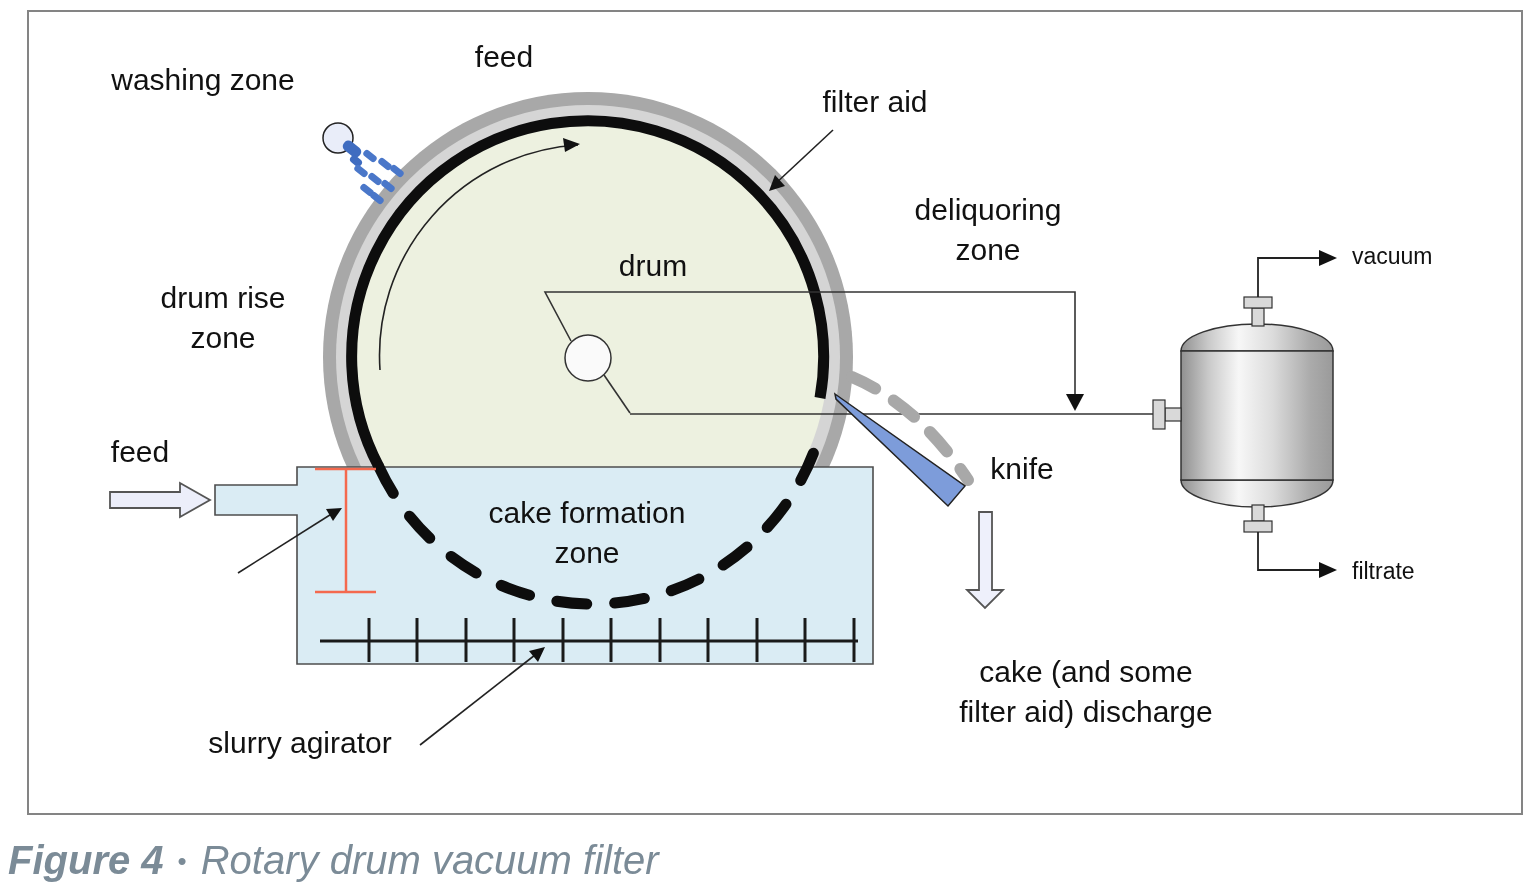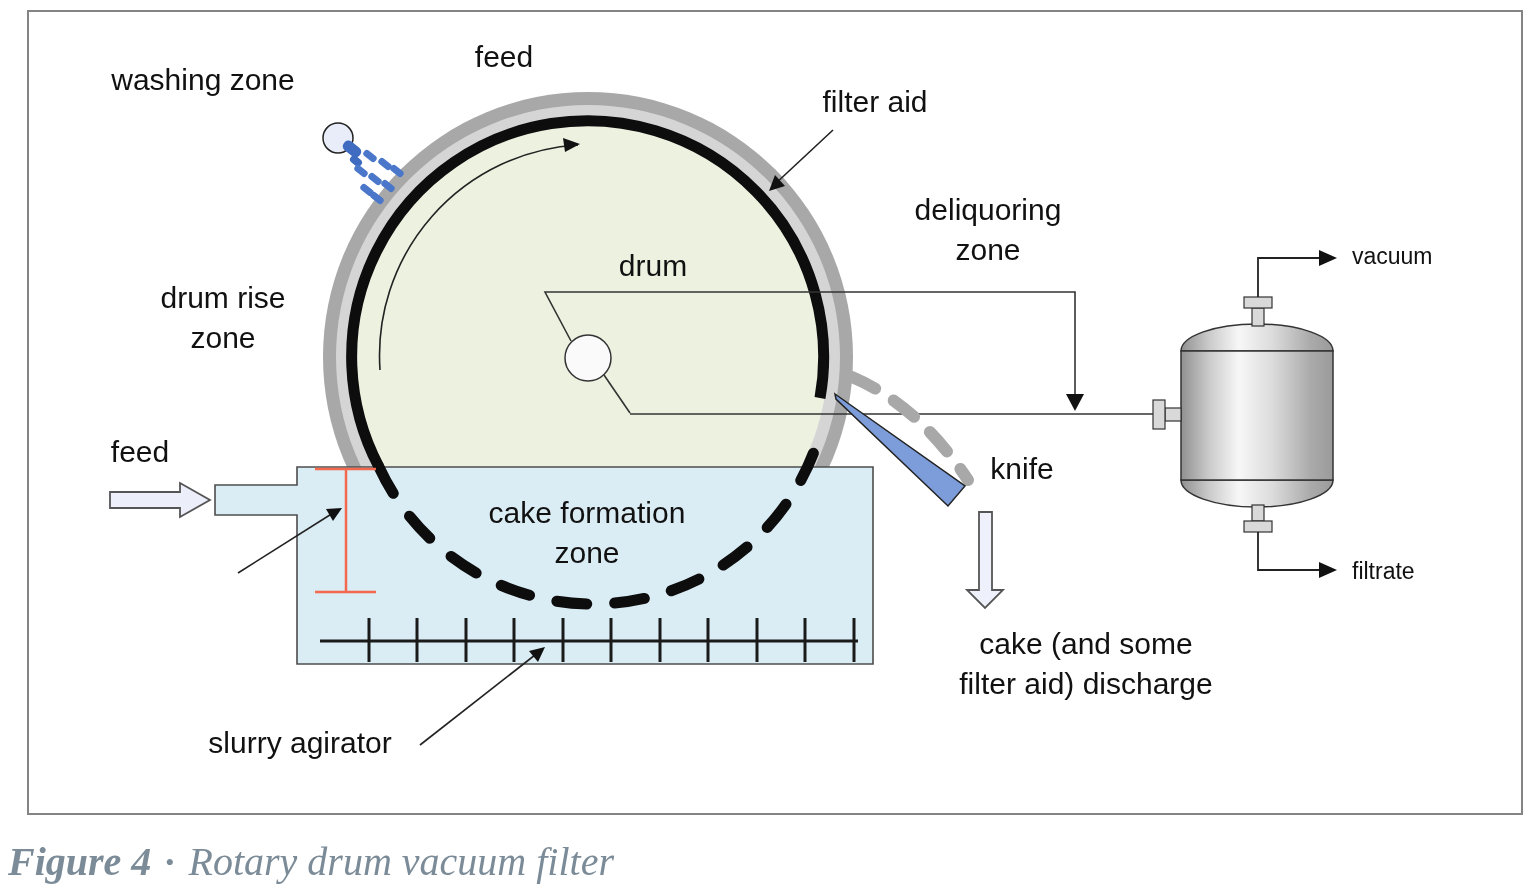--- a/index.html
+++ b/index.html
@@ -6,21 +6,21 @@
   #stage{position:relative;width:1536px;height:890px;background:#ffffff;
          font-family:"Liberation Sans","DejaVu Sans",sans-serif;overflow:hidden;border-radius:16px;}
   #figure-border{position:absolute;left:27px;top:10px;width:1492px;height:801px;
                  border:2px solid #848484;background:#ffffff;}
   #diagram-svg{position:absolute;left:0;top:0;}
   .lbl{position:absolute;transform:translate(-50%,-50%);color:#111;
        font-size:30px;line-height:40px;text-align:center;white-space:pre-wrap;}
   .lbl-left{position:absolute;transform:translateY(-50%);color:#111;
        font-size:23px;line-height:36px;white-space:pre;}
   #caption{position:absolute;left:8px;top:838px;width:900px;
-           font-family:Liberation Serif, serif;font-style:italic;
+           font-family:Liberation Sans, sans-serif;font-style:italic;
            font-size:40px;color:#7b8b97;}
   #caption .fig{font-weight:600;}
   #caption .sep{font-style:normal;font-size:26px;vertical-align:4px;padding:0 14px;}
 </style>
 </head>
 <body>
 
 <div id="stage">
 
   <div id="figure-border"></div>
@@ -144,21 +144,21 @@
   <div class="lbl" style="left:988px;top:230px">deliquoring
 zone</div>
   <div class="lbl" style="left:653px;top:266px">drum</div>
   <div class="lbl" style="left:223px;top:318px">drum rise
 zone</div>
   <div class="lbl" style="left:140px;top:452px">feed</div>
   <div class="lbl" style="left:587px;top:533px">cake formation
 zone</div>
   <div class="lbl" style="left:300px;top:743px">slurry agirator</div>
   <div class="lbl" style="left:1022px;top:469px">knife</div>
-  <div class="lbl" style="left:1086px;top:664px">cake (and some
+  <div class="lbl" style="left:1086px;top:692px">cake (and some
 filter aid) discharge</div>
   <div class="lbl-left" style="left:1352px;top:256px">vacuum</div>
   <div class="lbl-left" style="left:1352px;top:571px">filtrate</div>
 
   <div id="caption">
     <span class="fig">Figure 4</span><span class="sep">•</span><span>Rotary drum vacuum filter</span>
   </div>
 
 </div>
 

